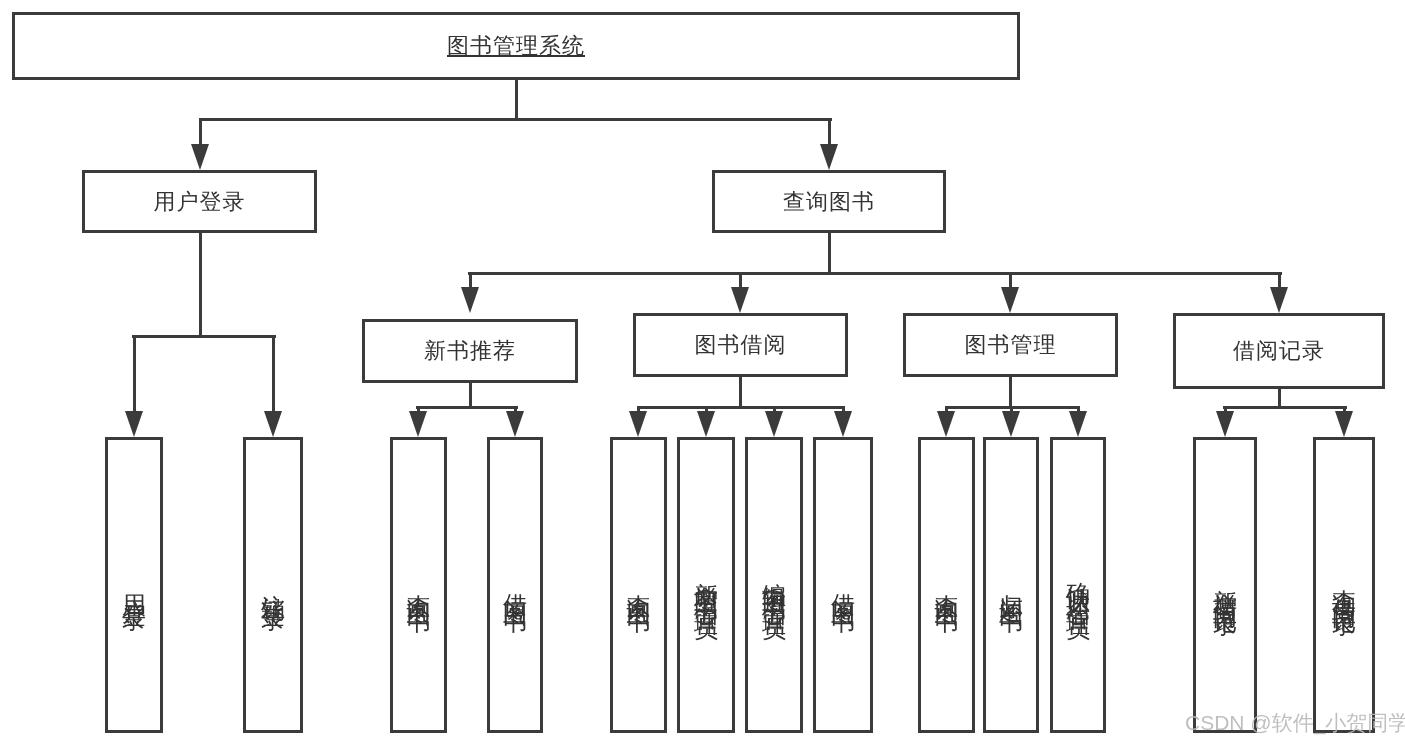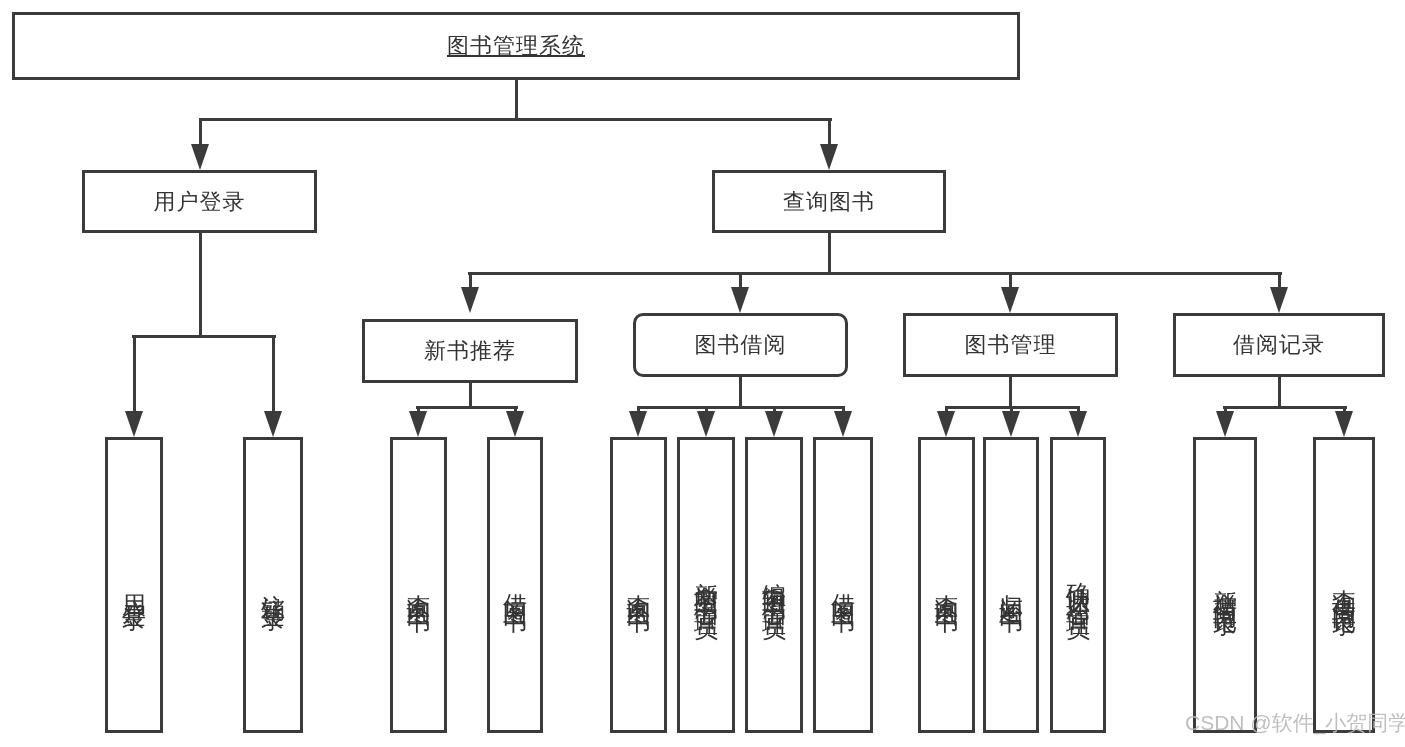--- a/index.html
+++ b/index.html
@@ -116,23 +116,23 @@
       <div class="arrow" style="left: 1216px; top: 411px;"></div>
       <div class="arrow" style="left: 1335px; top: 411px;"></div>
     </div>
 
   <div class="node" style="left:12px;top:12px;width:1008px;height:68px;text-decoration:underline;">图书管理系统</div>
 
   <div class="node" style="left:82px;top:170px;width:235px;height:63px;">用户登录</div>
   <div class="node" style="left:712px;top:170px;width:234px;height:63px;">查询图书</div>
 
   <div class="node" style="left:362px;top:313px;width:216px;height:64px;margin-top:6px;">新书推荐</div>
-  <div class="node" style="left:633px;top:313px;width:215px;height:64px;border-radius:10px;">图书借阅</div>
+  <div class="node" style="left:633px;top:313px;width:215px;height:64px;">图书借阅</div>
   <div class="node" style="left:903px;top:313px;width:215px;height:64px;">图书管理</div>
-  <div class="node" style="left:1173px;top:313px;width:212px;height:64px;">借阅记录</div>
+  <div class="node" style="left:1173px;top:313px;width:212px;height:76px;">借阅记录</div>
 
   <div class="node leaf" style="left:105px;top:437px;width:58px;height:296px;">用户登录</div>
   <div class="node leaf" style="left:243px;top:437px;width:60px;height:296px;">注销登录</div>
 
   <div class="node leaf" style="left:390px;top:437px;width:57px;height:296px;">查询图书</div>
   <div class="node leaf" style="left:487px;top:437px;width:56px;height:296px;">借阅图书</div>
 
   <div class="node leaf" style="left:610px;top:437px;width:57px;height:296px;">查询图书</div>
   <div class="node leaf" style="left:677px;top:437px;width:58px;height:296px;">新增图书（管理员）</div>
   <div class="node leaf" style="left:745px;top:437px;width:58px;height:296px;">编辑图书（管理员）</div>

